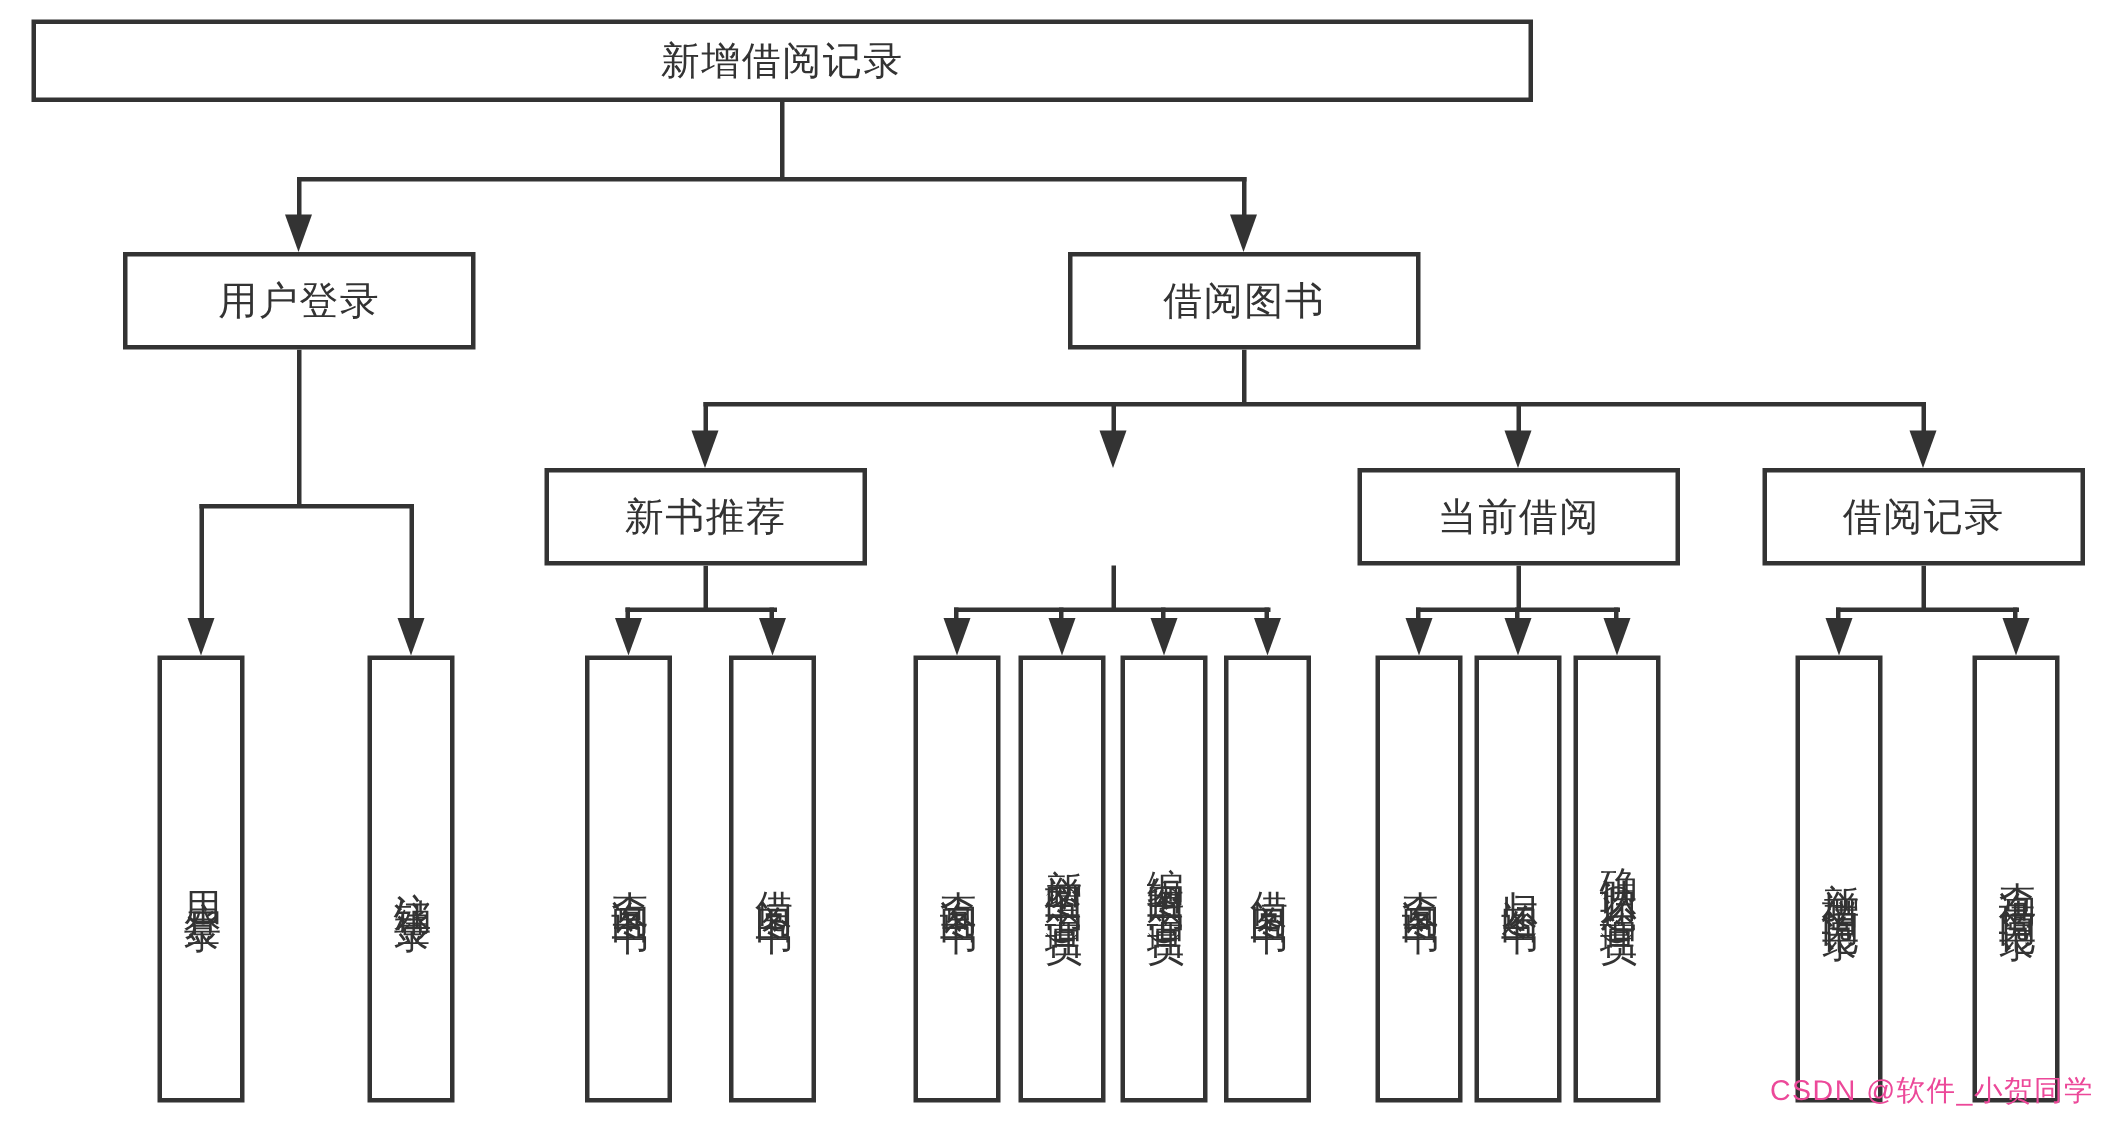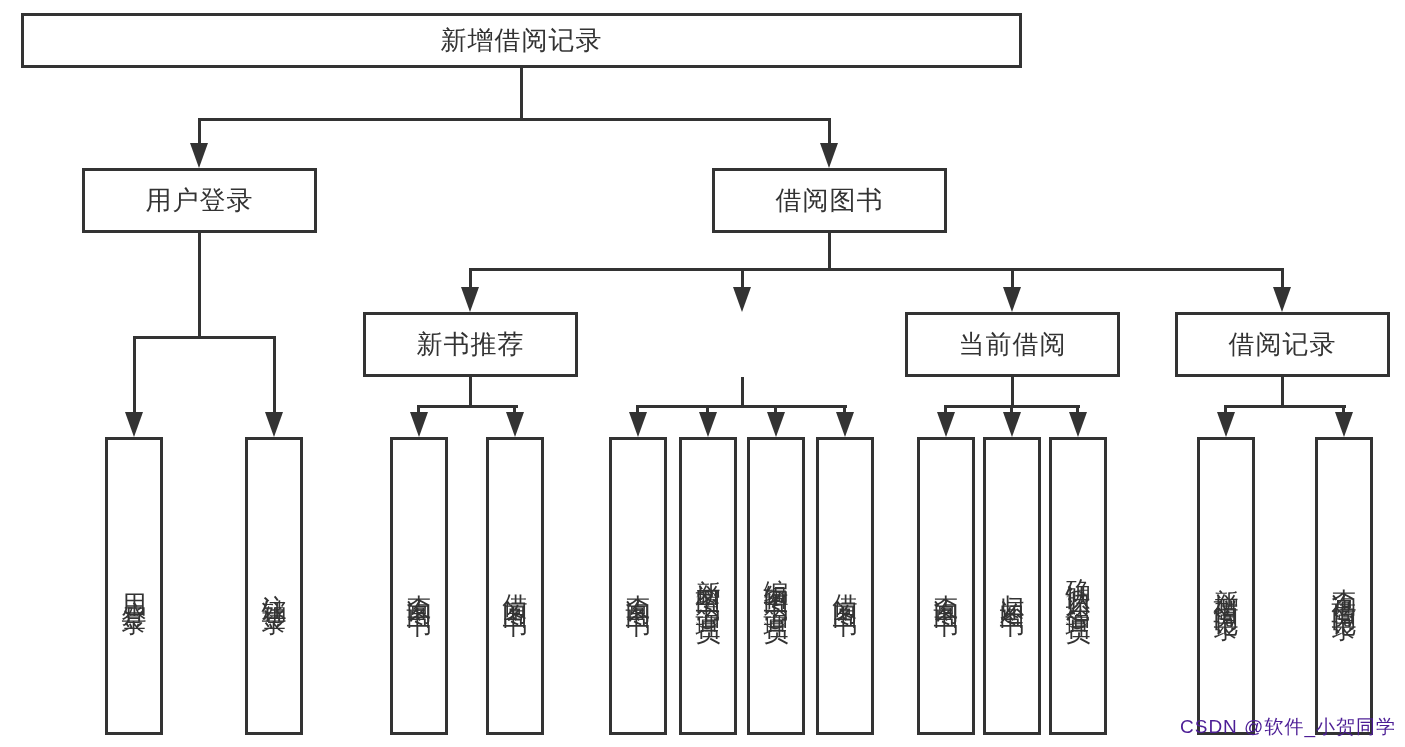--- a/index.html
+++ b/index.html
@@ -22,21 +22,21 @@
   }
   .vl{position:absolute;width:3px;background:#333333;z-index:1;}
   .hl{position:absolute;height:3px;background:#333333;z-index:1;}
   .arrow{
     position:absolute;width:0;height:0;z-index:1;
     border-left:9px solid transparent;border-right:9px solid transparent;
     border-top:25px solid #333333;
   }
   .watermark{
     position:absolute;left:1180px;top:714px;z-index:3;
-    font-size:19px;color:#4c1d95;letter-spacing:1px;white-space:nowrap;
+    font-size:19px;color:#ec4899;letter-spacing:1px;white-space:nowrap;
   }
 </style>
 </head>
 <body>
 
 <div class="canvas">
 
   <div class="box" style="left:21px;top:13px;width:1001px;height:55px;">
     <span>新增借阅记录</span>
   </div>

